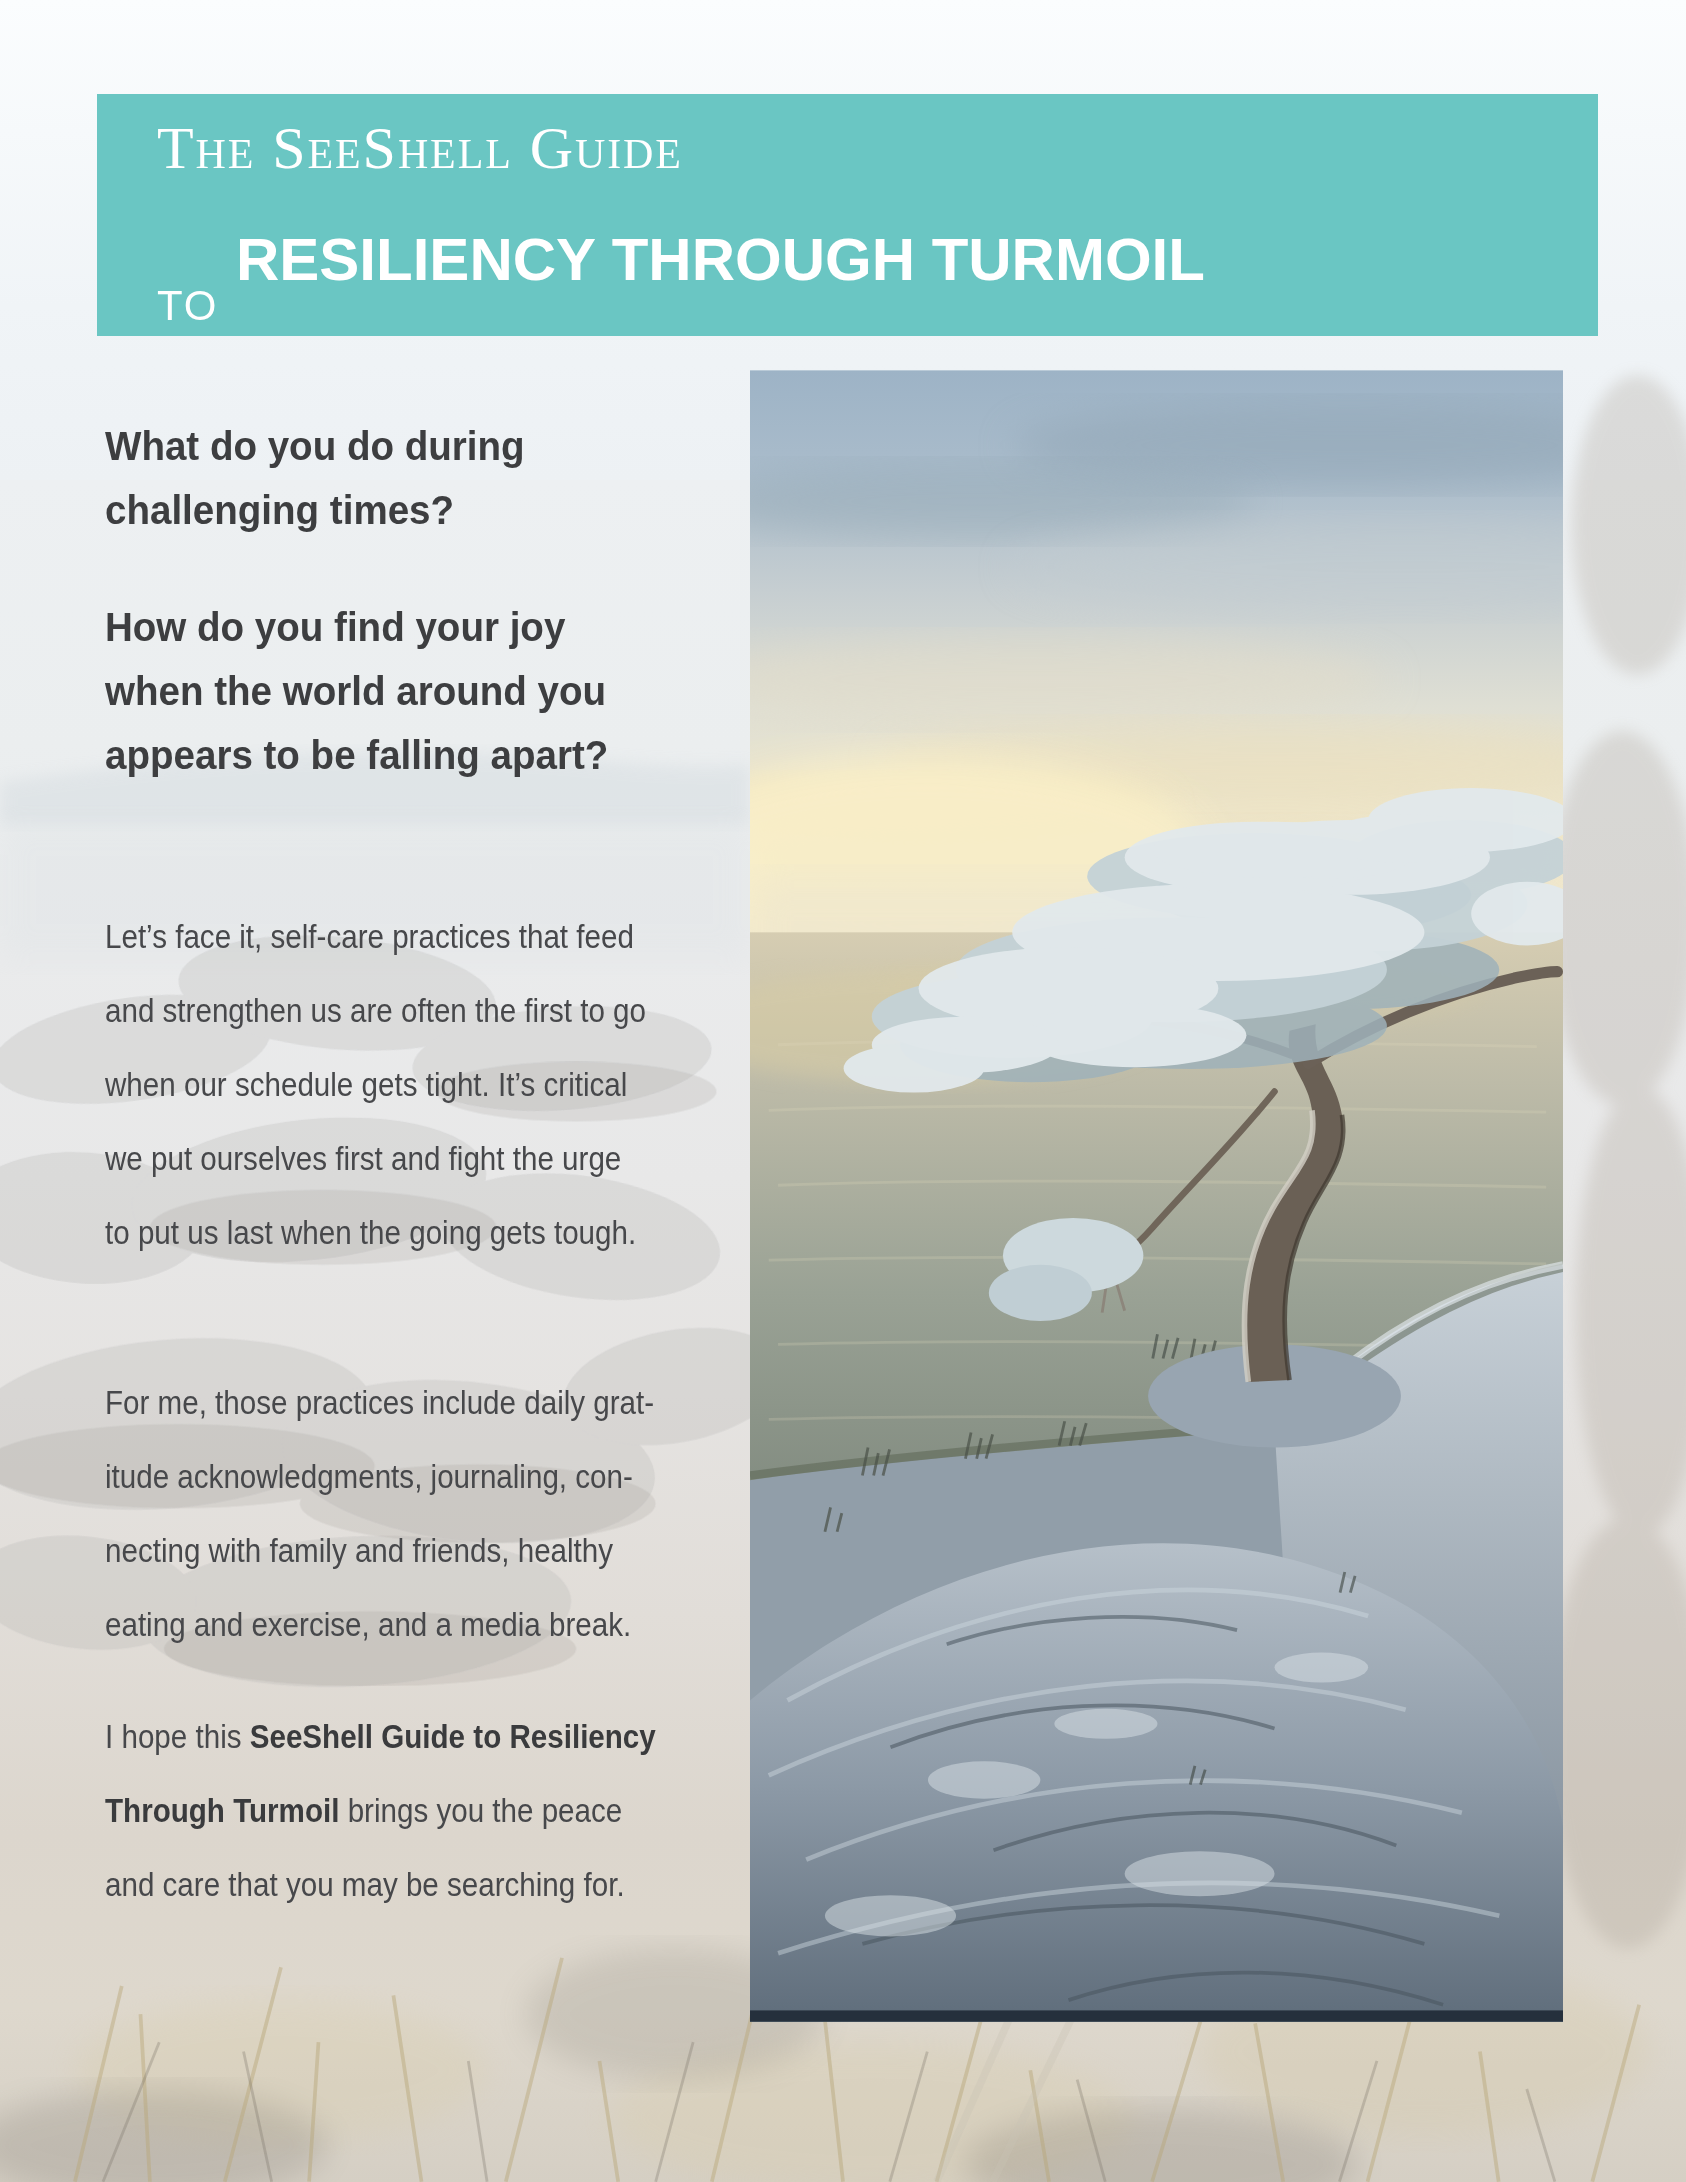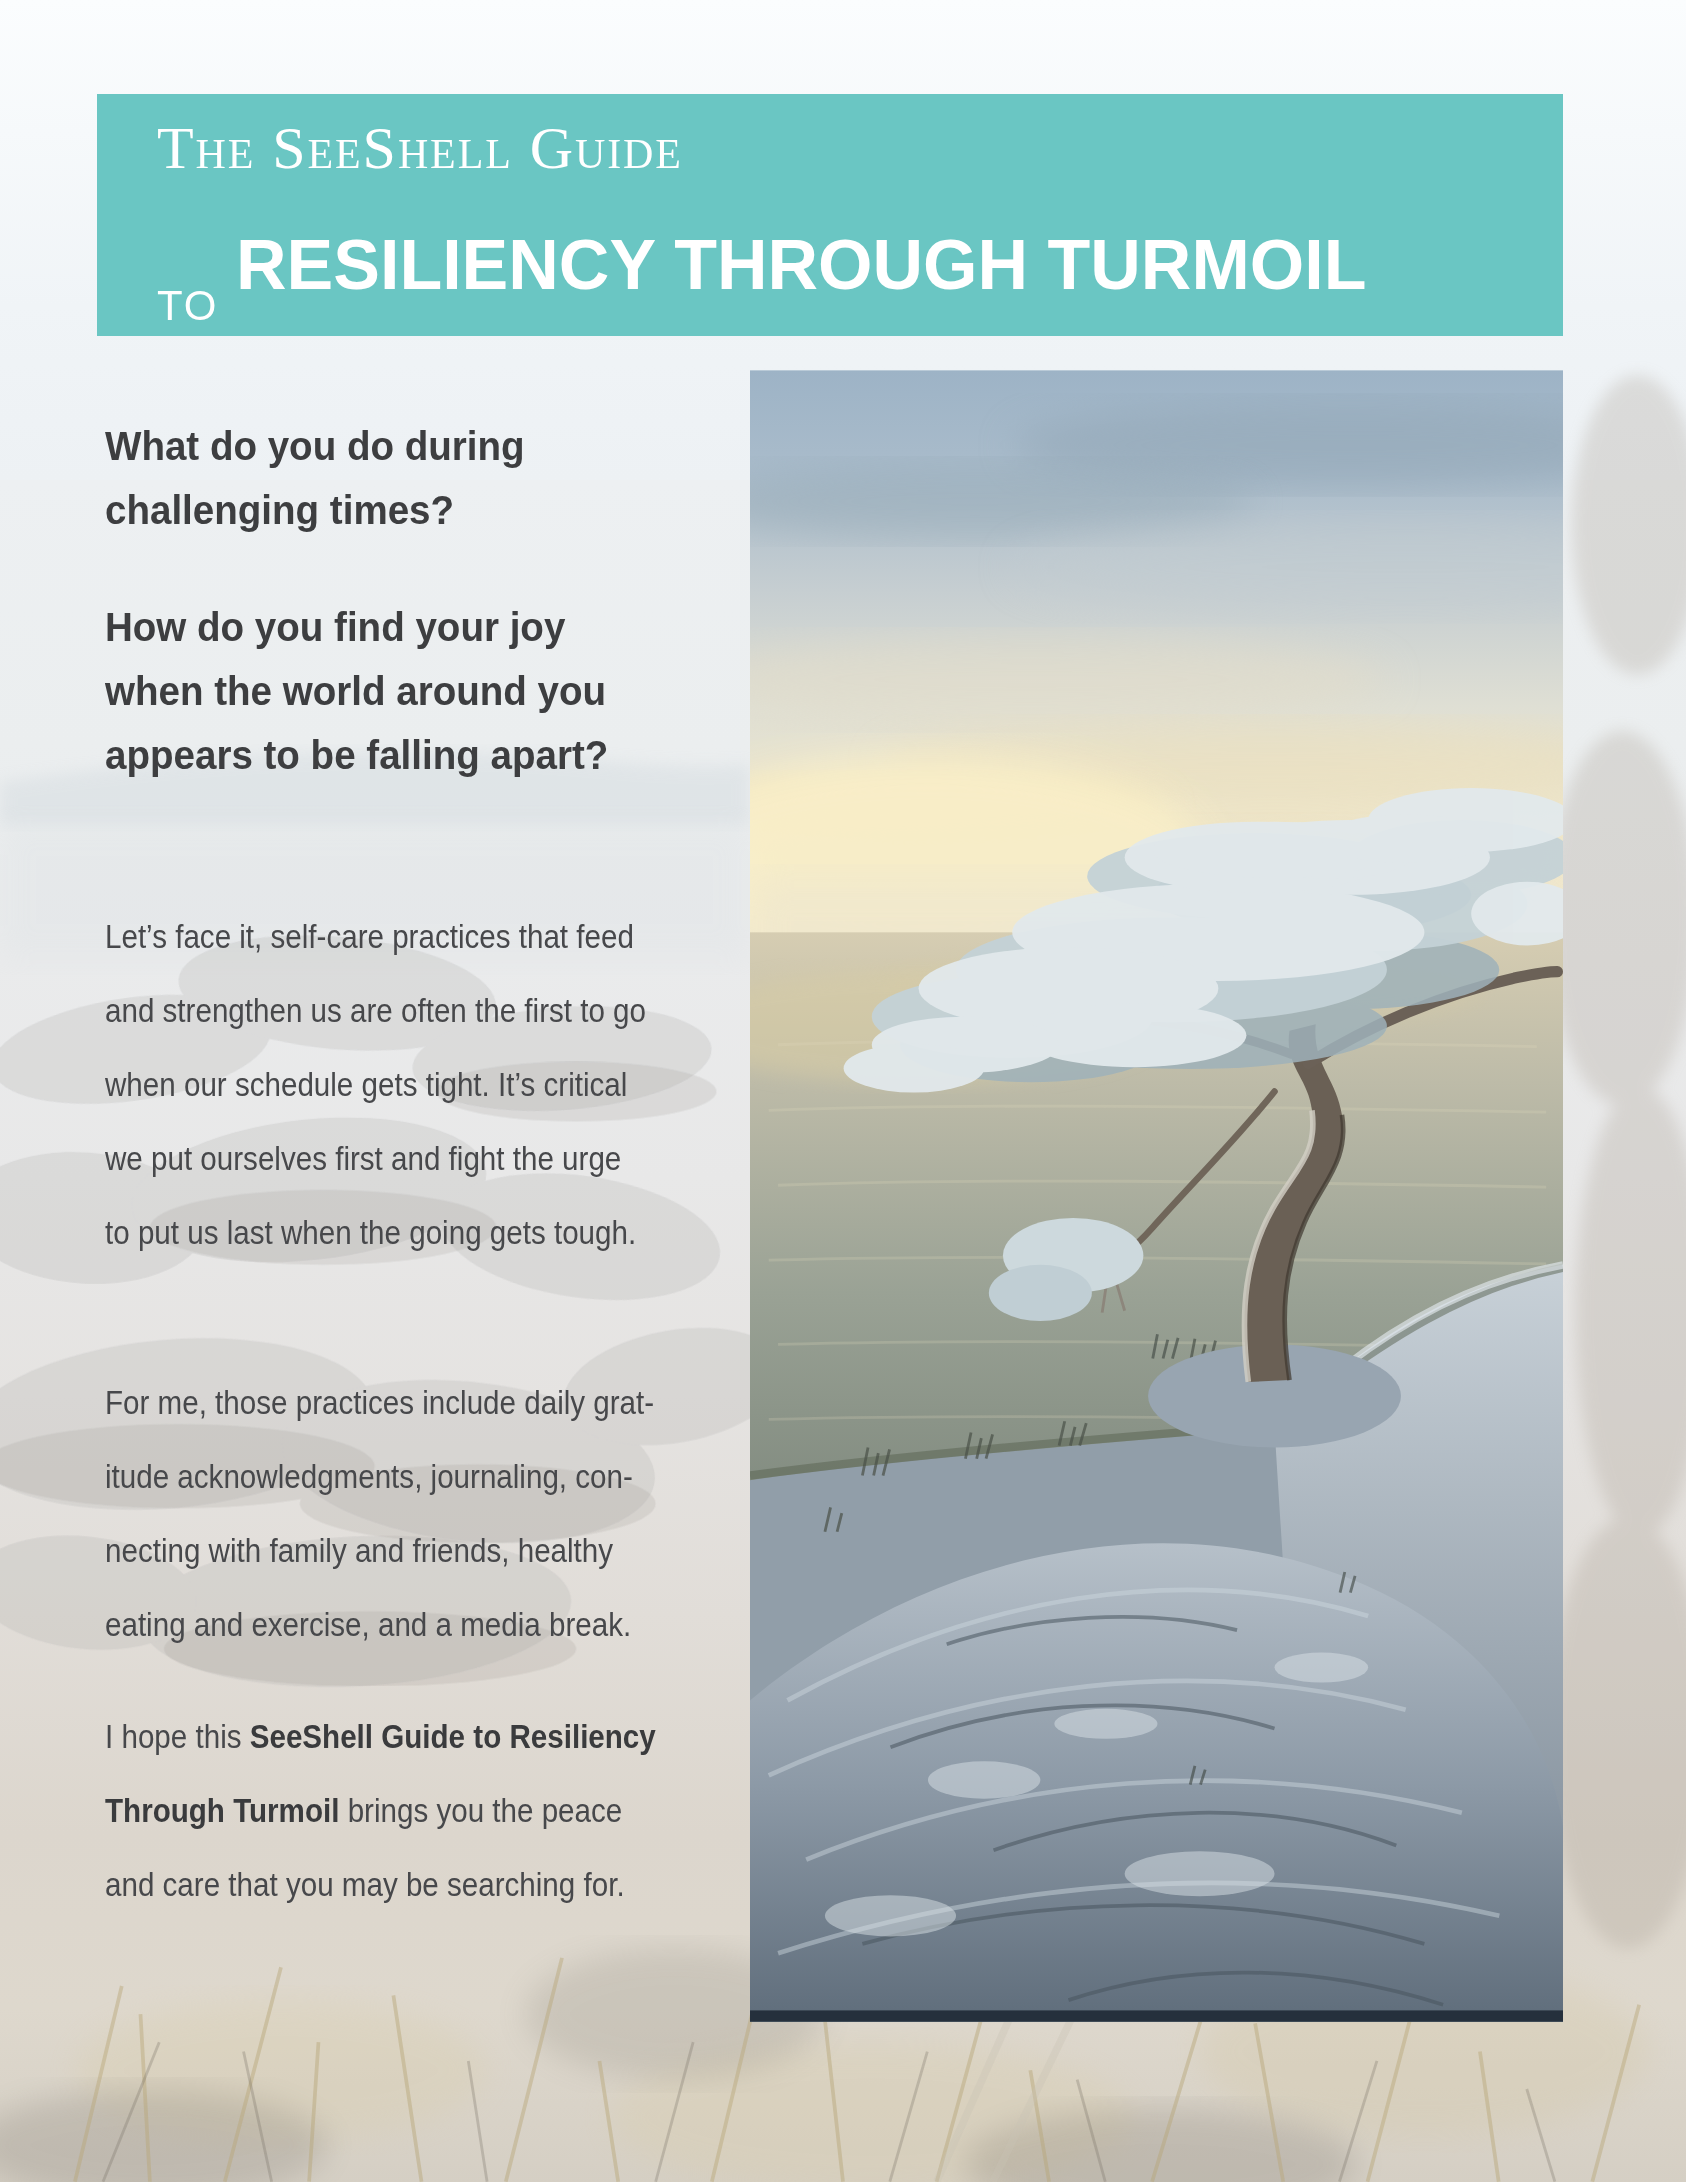--- a/index.html
+++ b/index.html
@@ -14,21 +14,21 @@
   .bg-texture{position:absolute;inset:0;}
   
   .banner{position:absolute;left:97px;top:94px;width:1466px;height:242px;}
   .banner-kicker{position:absolute;left:60px;top:20.6px;
     font-family:"Liberation Serif",serif;font-variant:small-caps;
     font-size:60px;line-height:66px;letter-spacing:1.9px;}
   .banner-kicker2{position:absolute;left:60px;top:176px;
     font-family:Liberation Sans, sans-serif;font-variant:small-caps;
     font-size:60px;line-height:60px;letter-spacing:1.9px;}
   .banner-title{position:absolute;left:139px;top:131px;
-    font-weight:bold;font-size:70px;letter-spacing:0px;white-space:nowrap;}
+    font-weight:bold;font-size:60px;letter-spacing:0px;white-space:nowrap;}
   
   .q{position:absolute;left:105px;width:618px;font-weight:bold;
      font-size:41px;line-height:64px;color:#3d3e40;
      transform:scaleX(0.94);transform-origin:left top;white-space:nowrap;}
   .q1{top:414px;} .q2{top:595px;}
   .para{position:absolute;left:105px;width:712px;font-size:34px;line-height:74px;
      color:#47484b;transform:scaleX(0.87);transform-origin:left top;white-space:nowrap;}
   .p1{top:899px;} .p2{top:1365px;} .p3{top:1699px;}
   .para .b{font-weight:bold;color:#3a3b3d;}
   
@@ -97,21 +97,21 @@
       <g stroke="#6e685c" stroke-width="3" opacity="0.28" fill="none">
         <path d="M110 2329 L170 2180 M290 2329 L260 2190 M520 2329 L500 2200 M700 2329 L740 2180"></path>
         <path d="M950 2329 L990 2190 M1180 2329 L1150 2220 M1430 2329 L1470 2200 M1660 2329 L1630 2230"></path>
       </g>
       <g stroke="#c9c2b4" stroke-width="8" opacity="0.35" fill="none">
         <path d="M1000 2329 L1120 2060 M1060 2329 L1180 2080"></path>
       </g>
     </g>
   </svg>
 
-  <header class="banner" style="background: rgb(106, 198, 195); color: rgb(255, 255, 255);">
+  <header class="banner" style="background: rgb(106, 198, 195); color: rgb(255, 255, 255); padding-left: 35px;">
     <div class="banner-kicker">The SeeShell Guide</div>
     <div class="banner-kicker2">to</div>
     <div class="banner-title">RESILIENCY THROUGH TURMOIL</div>
   </header>
 
   <div class="q q1" style="color: rgb(61, 62, 64);">
       <div class="line">What do you do during</div>
       <div class="line">challenging times?</div>
     </div>
   <div class="q q2" style="color: rgb(61, 62, 64);">

